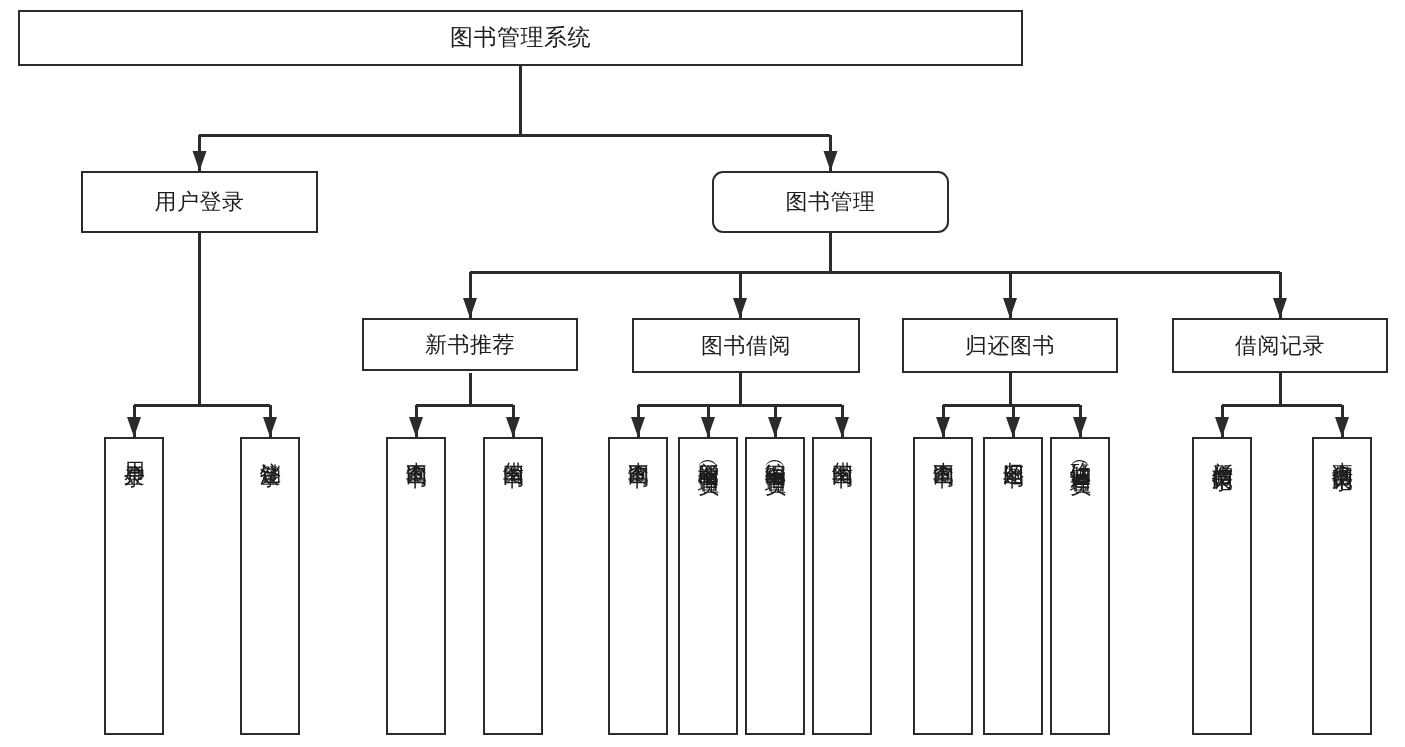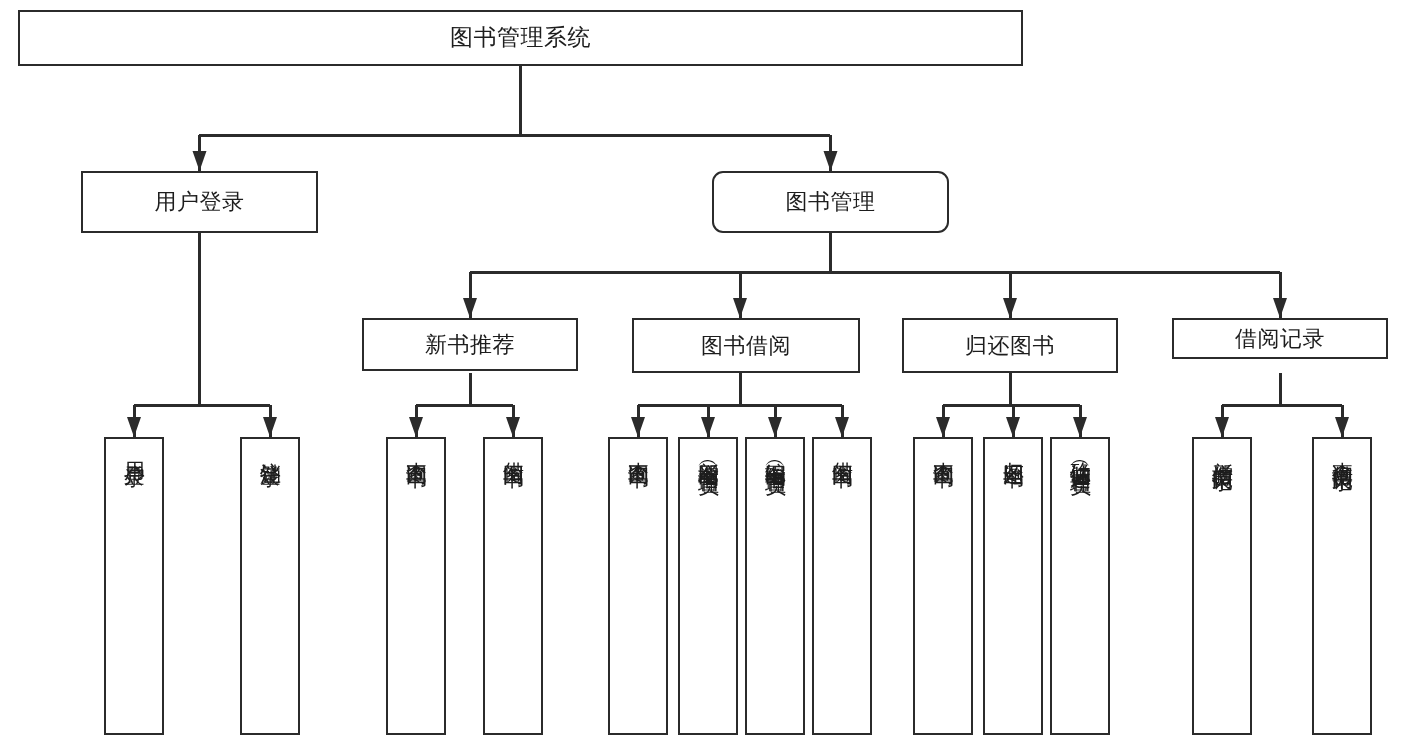--- a/index.html
+++ b/index.html
@@ -139,21 +139,21 @@
       </div>
       <div class="node h" style="left: 362px; top: 318px; width: 216px; height: 53px;">
         <span class="label">新书推荐</span>
       </div>
       <div class="node h" style="left: 632px; top: 318px; width: 228px; height: 55px;">
         <span class="label">图书借阅</span>
       </div>
       <div class="node h" style="left: 902px; top: 318px; width: 216px; height: 55px;">
         <span class="label">归还图书</span>
       </div>
-      <div class="node h" style="left: 1172px; top: 318px; width: 216px; height: 41px;">
+      <div class="node h" style="left: 1172px; top: 318px; width: 216px; height: 55px;">
         <span class="label">借阅记录</span>
       </div>
       <div class="node v" style="left: 104px; top: 437px; width: 60px; height: 298px;">
         <span class="label">用户登录</span>
       </div>
       <div class="node v" style="left: 240px; top: 437px; width: 60px; height: 298px;">
         <span class="label">注销登录</span>
       </div>
       <div class="node v" style="left: 386px; top: 437px; width: 60px; height: 298px;">
         <span class="label">查询图书</span>

